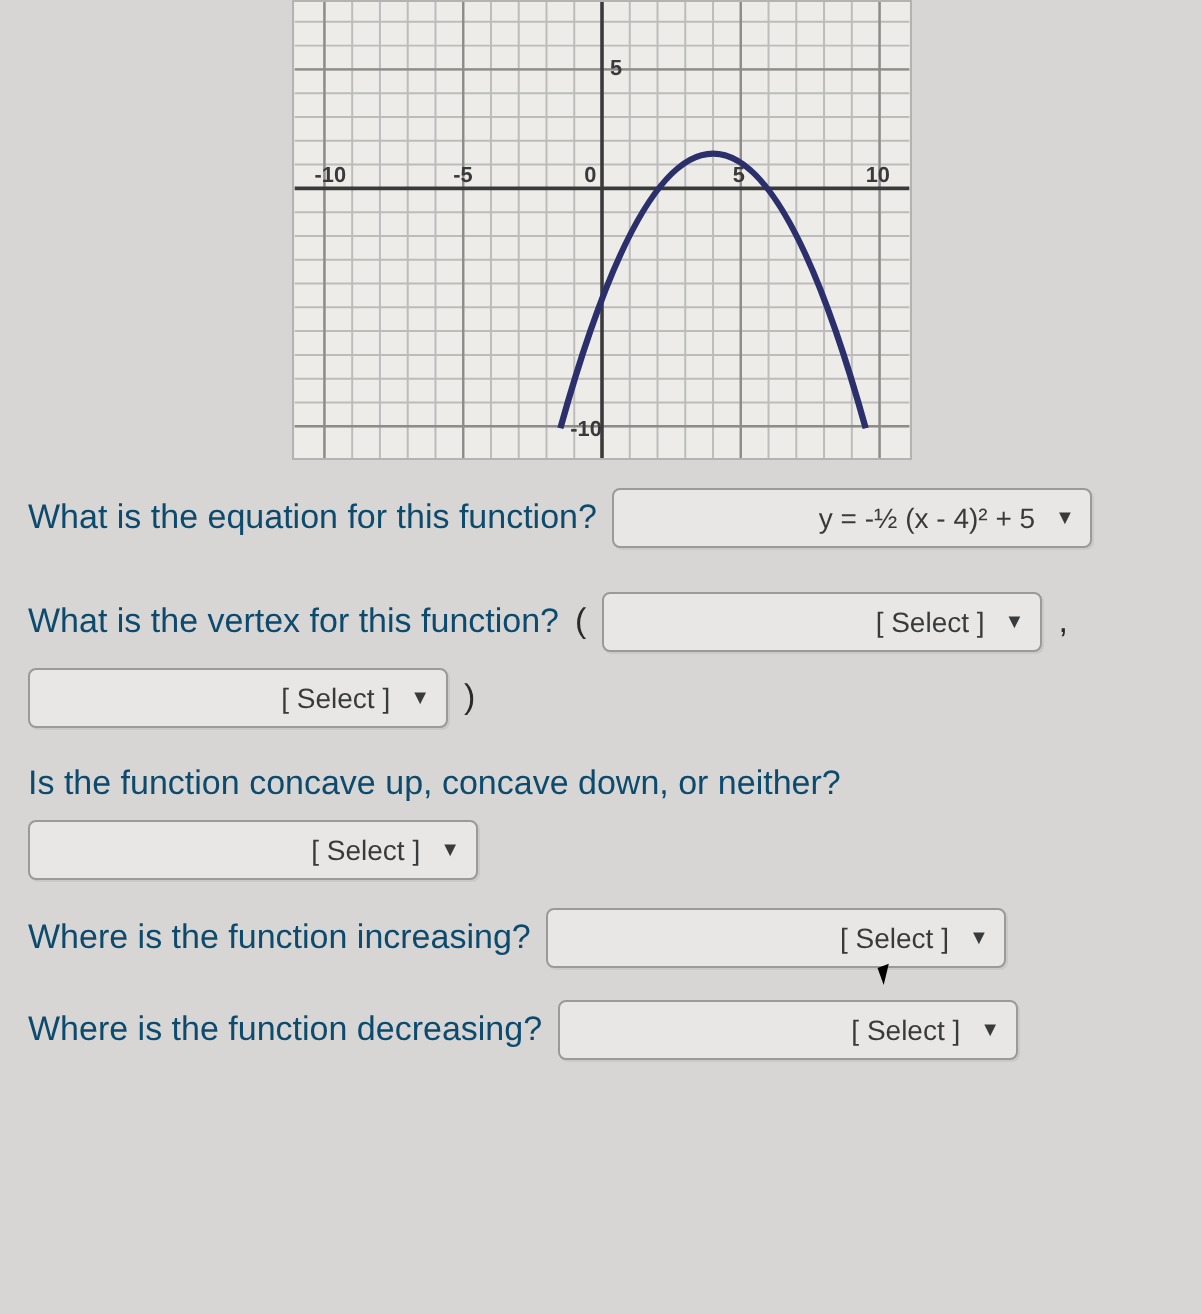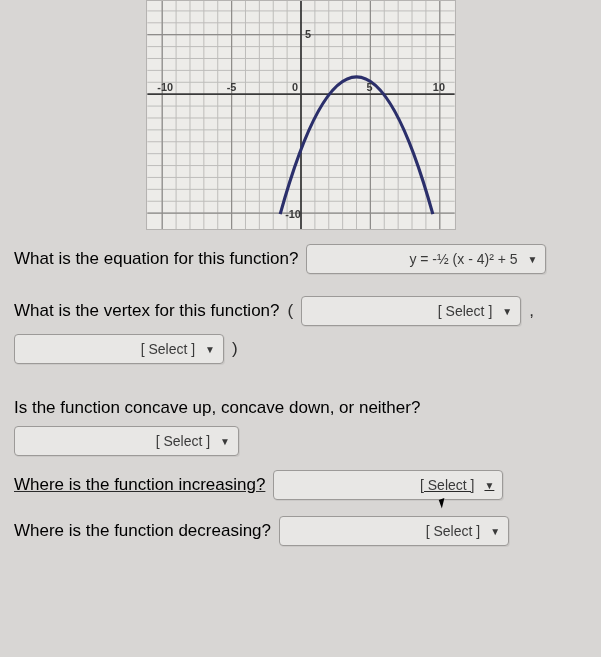--- a/index.html
+++ b/index.html
@@ -20,21 +20,21 @@
     }
     .question-row {
       display: flex;
       align-items: center;
       gap: 8px;
       margin: 14px 14px 8px 14px;
       flex-wrap: wrap;
     }
     .question-text {
       font-size: 17px;
-      color: #000000;
+      color: #0c4a6e;
       font-weight: 400;
     }
     .select-box {
       display: flex;
       align-items: center;
       justify-content: flex-end;
       background: #e8e7e5;
       border: 1px solid #9c9a98;
       border-radius: 4px;
       padding: 6px 8px 6px 10px;
@@ -162,31 +162,31 @@
 </div>
 
 <div class="question-row" style="margin-top:6px;">
   <div class="select-box wide" style="min-width:210px;">
     <span>[ Select ]</span>
     <span class="chev">▼</span>
   </div>
   <span class="after-text">)</span>
 </div>
 
-<div class="question-row" style="margin-top:34px;">
+<div class="question-row" style="margin-top:18px;">
   <span class="question-text">Is the function concave up, concave down, or neither?</span>
 </div>
 <div class="question-row" style="margin-top:2px;">
   <div class="select-box wide" style="min-width:225px;">
     <span>[ Select ]</span>
     <span class="chev">▼</span>
   </div>
 </div>
 
-<div class="question-row" style="text-decoration:underline;">
+<div class="question-row" style="">
   <span class="question-text">Where is the function increasing?</span>
   <div class="select-box wide cursor" style="min-width:230px;">
     <span>[ Select ]</span>
     <span class="chev">▼</span>
   </div>
 </div>
 
 <div class="question-row" style="margin-top:16px;">
   <span class="question-text">Where is the function decreasing?</span>
   <div class="select-box wide" style="min-width:230px;">

